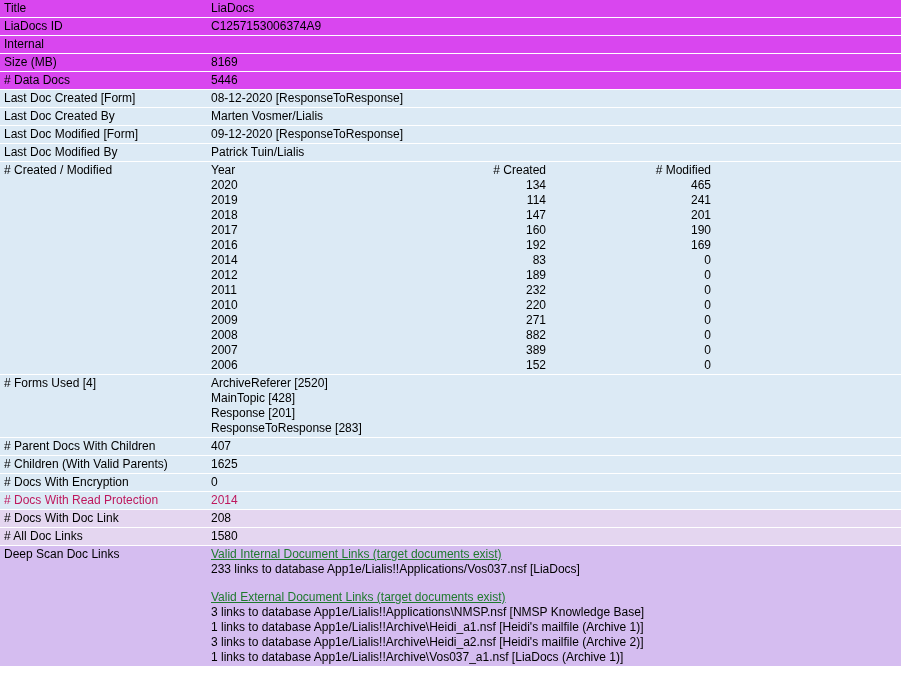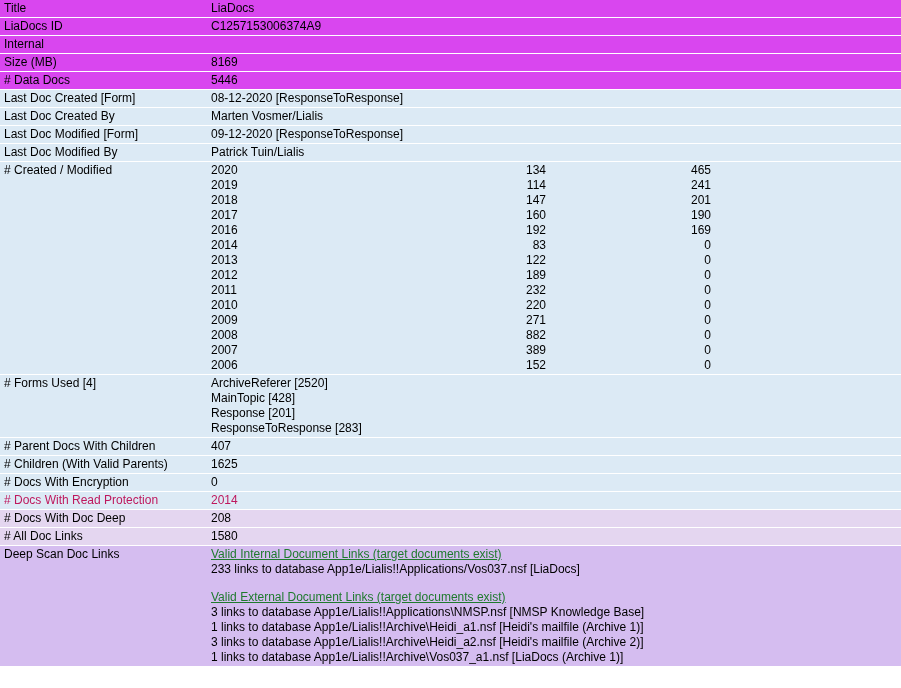--- a/index.html
+++ b/index.html
@@ -110,20 +110,25 @@
       <td class="label">Last Doc Modified By</td>
       <td class="value">Patrick Tuin/Lialis</td>
     </tr>
 
     <tr class="blue">
       <td class="label"># Created / Modified</td>
       <td class="value">
         <table class="years">
           <tbody>
             <tr>
+              <td class="yr-year">Year</td>
+              <td class="yr-created"># Created</td>
+              <td class="yr-modified"># Modified</td>
+            </tr>
+            <tr>
               <td class="yr-year">2020</td>
               <td class="yr-created">134</td>
               <td class="yr-modified">465</td>
             </tr>
             <tr>
               <td class="yr-year">2019</td>
               <td class="yr-created">114</td>
               <td class="yr-modified">241</td>
             </tr>
             <tr>
@@ -137,25 +142,20 @@
               <td class="yr-modified">190</td>
             </tr>
             <tr>
               <td class="yr-year">2016</td>
               <td class="yr-created">192</td>
               <td class="yr-modified">169</td>
             </tr>
             <tr>
               <td class="yr-year">2014</td>
               <td class="yr-created">83</td>
-              <td class="yr-modified">0</td>
-            </tr>
-            <tr>
-              <td class="yr-year">2013</td>
-              <td class="yr-created">122</td>
               <td class="yr-modified">0</td>
             </tr>
             <tr>
               <td class="yr-year">2012</td>
               <td class="yr-created">189</td>
               <td class="yr-modified">0</td>
             </tr>
             <tr>
               <td class="yr-year">2011</td>
               <td class="yr-created">232</td>
@@ -212,21 +212,21 @@
     <tr class="blue">
       <td class="label"># Docs With Encryption</td>
       <td class="value">0</td>
     </tr>
     <tr class="blue">
       <td class="label red"># Docs With Read Protection</td>
       <td class="value red">2014</td>
     </tr>
 
     <tr class="lav">
-      <td class="label"># Docs With Doc Deep</td>
+      <td class="label"># Docs With Doc Link</td>
       <td class="value">208</td>
     </tr>
     <tr class="lav">
       <td class="label"># All Doc Links</td>
       <td class="value">1580</td>
     </tr>
 
     <tr class="purple">
       <td class="label">Deep Scan Doc Links</td>
       <td class="value">

